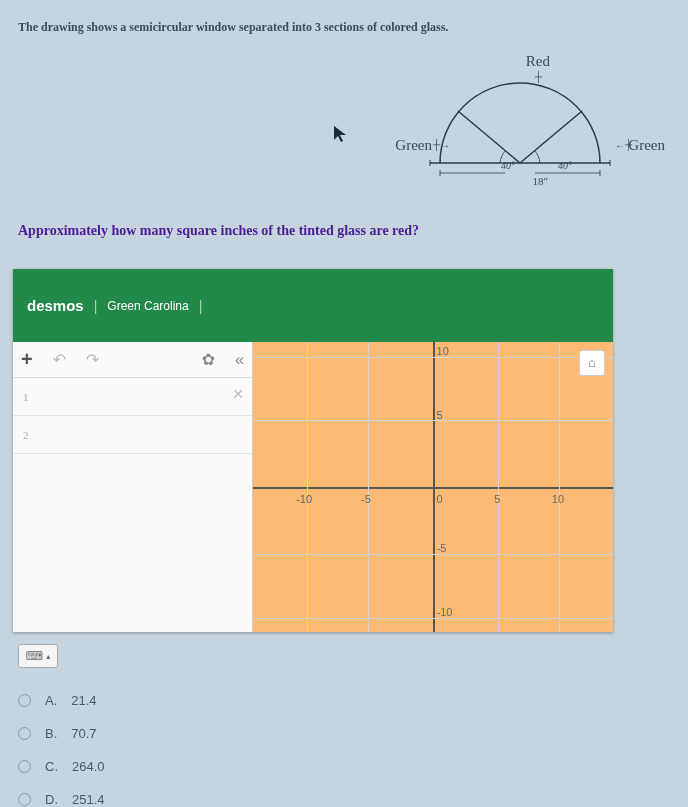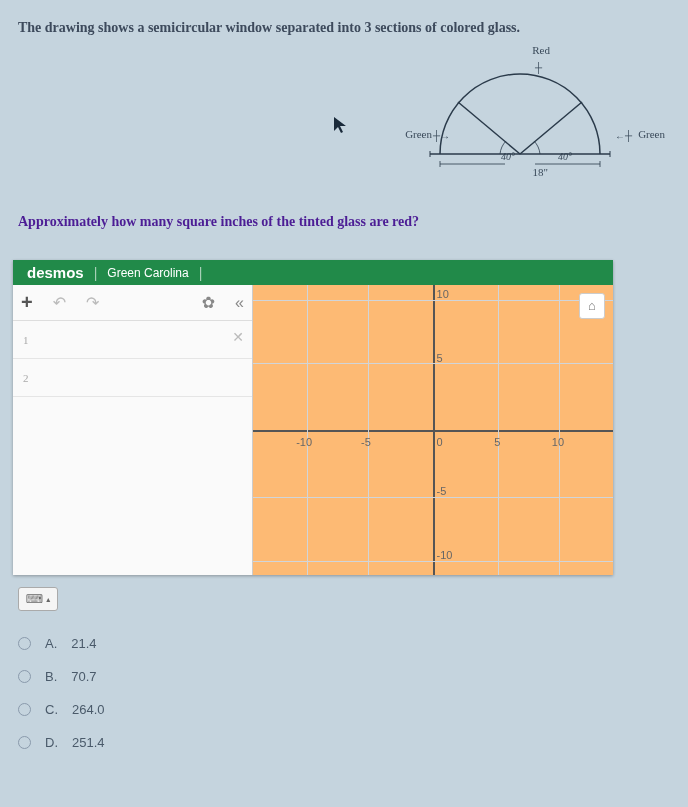--- a/index.html
+++ b/index.html
@@ -6,43 +6,43 @@
     body {
       font-family: Georgia, 'Times New Roman', serif;
       background: #c5d4de;
       width: 688px;
       height: 807px;
       padding: 20px 18px;
       color: #3d4a5c;
       position: relative;
     }
     .question-text {
-      font-size: 14px;
+      font-size: 12px;
       font-weight: bold;
       color: #3d4a5c;
-      margin-bottom: 8px;
+      margin-bottom: 18px;
       font-family: 'Times New Roman', serif;
     }
     .diagram-area {
       height: 160px;
       position: relative;
       margin-bottom: 10px;
     }
     .cursor {
       position: absolute;
       left: 315px;
       top: 72px;
     }
     .window-diagram {
       position: absolute;
       right: 30px;
       top: 10px;
     }
     .diagram-label {
-      font-size: 11px;
+      font-size: 15px;
       position: absolute;
       color: #3a4a5a;
     }
     .red-label { right: 120px; top: 0; }
     .green-left { right: 238px; top: 84px; }
     .green-right { right: 5px; top: 84px; }
     .arrow-left { right: 220px; top: 86px; font-size: 10px; }
     .arrow-right { right: 38px; top: 86px; font-size: 10px; }
     .label-18 { right: 122px; top: 122px; font-size:11px; }
     .label-left40 { right: 155px; top: 107px; font-size:10px; font-style: italic;}
@@ -57,21 +57,21 @@
     }
     .desmos {
       width: 600px;
       background: #fff;
       box-shadow: 0 1px 3px rgba(0,0,0,0.3);
       margin-left: -5px;
     }
     .desmos-header {
       background: #218a49;
       color: #fff;
-      padding: 4px 14px;
+      padding: 28px 14px;
       font-family: Arial, sans-serif;
       font-size: 14px;
       display: flex;
       align-items: center;
       gap: 10px;
     }
     .desmos-brand { font-weight: bold; font-size: 15px; }
     .desmos-sep { color: rgba(255,255,255,0.6); }
     .desmos-meta { font-size: 12px; }
     .desmos-body {

